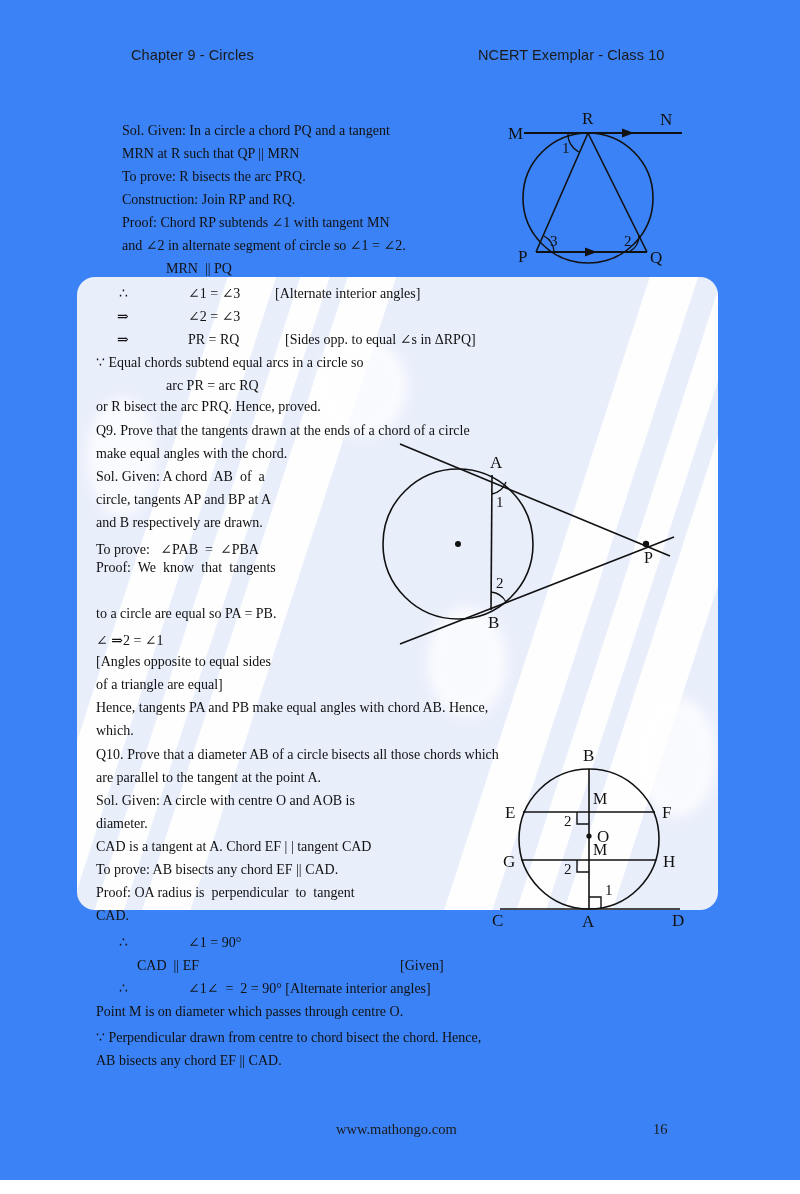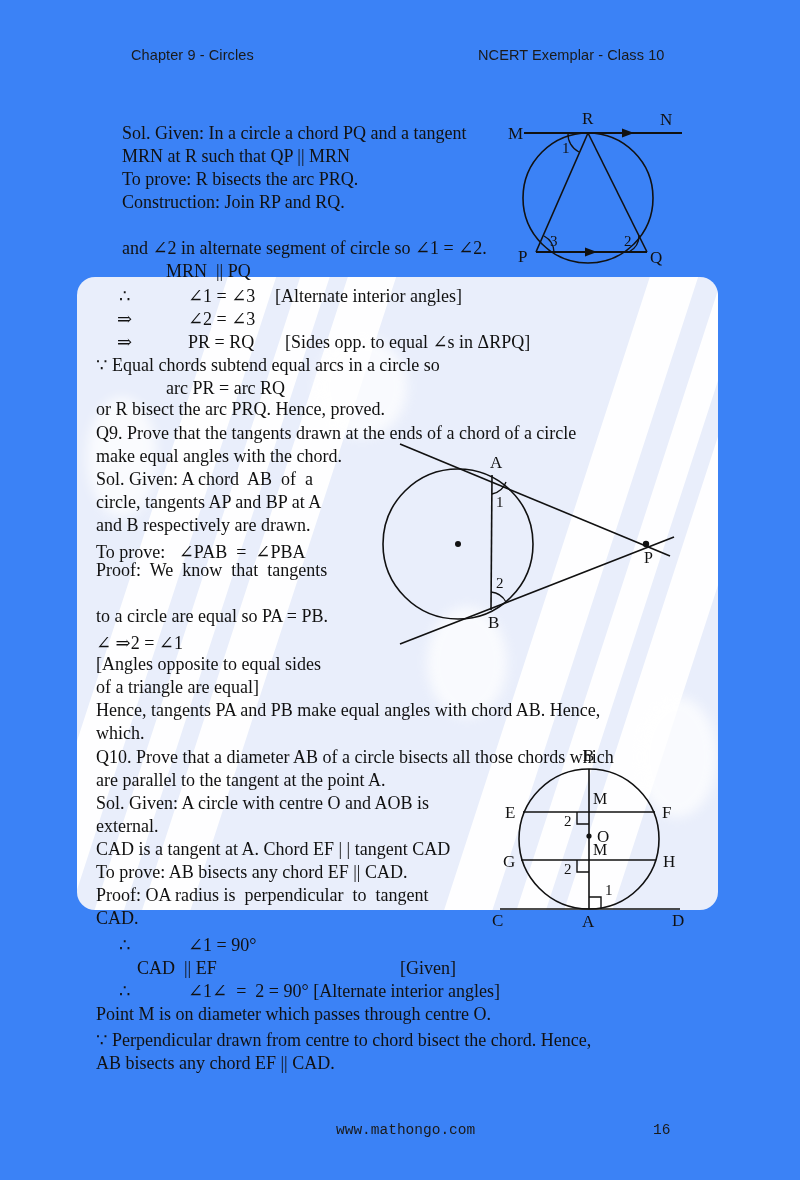--- a/index.html
+++ b/index.html
@@ -60,37 +60,37 @@
     font-size: 14.5px;
     color: #1a1a1a;
     letter-spacing: .1px;
   }
   #head-left  { left: 131px; }
   #head-right { left: 478px; }
 
   .footer {
     position: absolute;
     bottom: 42px;
-    font-family: Liberation Mono, monospace;
+    font-family: Liberation Serif, serif;
     font-size: 14.5px;
     color: #1a1a1a;
   }
   #footer-site { left: 336px; }
   #footer-page { left: 653px; }
 
   
   #text-layer {
     position: absolute;
     inset: 0;
     z-index: 3;
   }
   .ln {
     position: absolute;
     white-space: pre;
-    font-size: 18px;
+    font-size: 14px;
     line-height: 1;
     color: #111111;
   }
 
   
   .fig {
     position: absolute;
     z-index: 2;
   }
   .fig svg { display: block; overflow: visible; }
@@ -208,20 +208,21 @@
       <text x="72" y="132" font-size="15">2</text>
       <text x="113" y="153" font-size="15">1</text>
     </svg>
   </div>
 
   <div id="text-layer">
       <div class="ln" style="left: 122px; top: 124px;"><span class="b">Sol. Given:</span><span> In a circle a chord PQ and a tangent</span></div>
       <div class="ln" style="left: 122px; top: 147px;">MRN at R such that QP || MRN</div>
       <div class="ln" style="left: 122px; top: 170px;"><span class="b">To prove:</span><span> R bisects the arc PRQ.</span></div>
       <div class="ln" style="left: 122px; top: 193px;"><span class="b">Construction:</span><span> Join RP and RQ.</span></div>
+      <div class="ln" style="left: 122px; top: 216px;"><span class="b">Proof:</span><span> Chord RP subtends ∠1 with tangent MN</span></div>
       <div class="ln" style="left: 122px; top: 239px;">and ∠2 in alternate segment of circle so ∠1 = ∠2.</div>
       <div class="ln" style="left: 166px; top: 262px;">MRN  || PQ</div>
       <div class="ln" style="left: 119px; top: 287px;">∴</div>
       <div class="ln" style="left: 188px; top: 287px;">∠1 = ∠3</div>
       <div class="ln" style="left: 275px; top: 287px;">[Alternate interior angles]</div>
       <div class="ln" style="left: 117px; top: 310px;">⇒</div>
       <div class="ln" style="left: 188px; top: 310px;">∠2 = ∠3</div>
       <div class="ln" style="left: 117px; top: 333px;">⇒</div>
       <div class="ln" style="left: 188px; top: 333px;">PR = RQ</div>
       <div class="ln" style="left: 285px; top: 333px;">[Sides opp. to equal ∠s in ΔRPQ]</div>
@@ -237,21 +238,21 @@
       <div class="ln" style="left: 96px; top: 561px;"><span class="b">Proof:</span><span>  We  know  that  tangents</span></div>
       <div class="ln" style="left: 96px; top: 607px;">to a circle are equal so PA = PB.</div>
       <div class="ln" style="left: 96px; top: 634px;">∠ ⇒2 = ∠1</div>
       <div class="ln" style="left: 96px; top: 655px;">[Angles opposite to equal sides</div>
       <div class="ln" style="left: 96px; top: 678px;">of a triangle are equal]</div>
       <div class="ln" style="left: 96px; top: 701px;">Hence, tangents PA and PB make equal angles with chord AB. Hence,</div>
       <div class="ln" style="left: 96px; top: 724px;">which.</div>
       <div class="ln" style="left: 96px; top: 748px;"><span class="b">Q10.</span><span> Prove that a diameter AB of a circle bisects all those chords which</span></div>
       <div class="ln" style="left: 96px; top: 771px;">are parallel to the tangent at the point A.</div>
       <div class="ln" style="left: 96px; top: 794px;"><span class="b">Sol. Given:</span><span> A circle with centre O and AOB is</span></div>
-      <div class="ln" style="left: 96px; top: 817px;">external.</div>
+      <div class="ln" style="left: 96px; top: 817px;">diameter.</div>
       <div class="ln" style="left: 96px; top: 840px;">CAD is a tangent at A. Chord EF | | tangent CAD</div>
       <div class="ln" style="left: 96px; top: 863px;"><span class="b">To prove:</span><span> AB bisects any chord EF || CAD.</span></div>
       <div class="ln" style="left: 96px; top: 886px;"><span class="b">Proof:</span><span> OA radius is  perpendicular  to  tangent</span></div>
       <div class="ln" style="left: 96px; top: 909px;">CAD.</div>
       <div class="ln" style="left: 119px; top: 936px;">∴</div>
       <div class="ln" style="left: 188px; top: 936px;">∠1 = 90°</div>
       <div class="ln" style="left: 137px; top: 959px;">CAD  || EF</div>
       <div class="ln" style="left: 400px; top: 959px;">[Given]</div>
       <div class="ln" style="left: 119px; top: 982px;">∴</div>
       <div class="ln" style="left: 188px; top: 982px;">∠1∠  =  2 = 90° [Alternate interior angles]</div>

